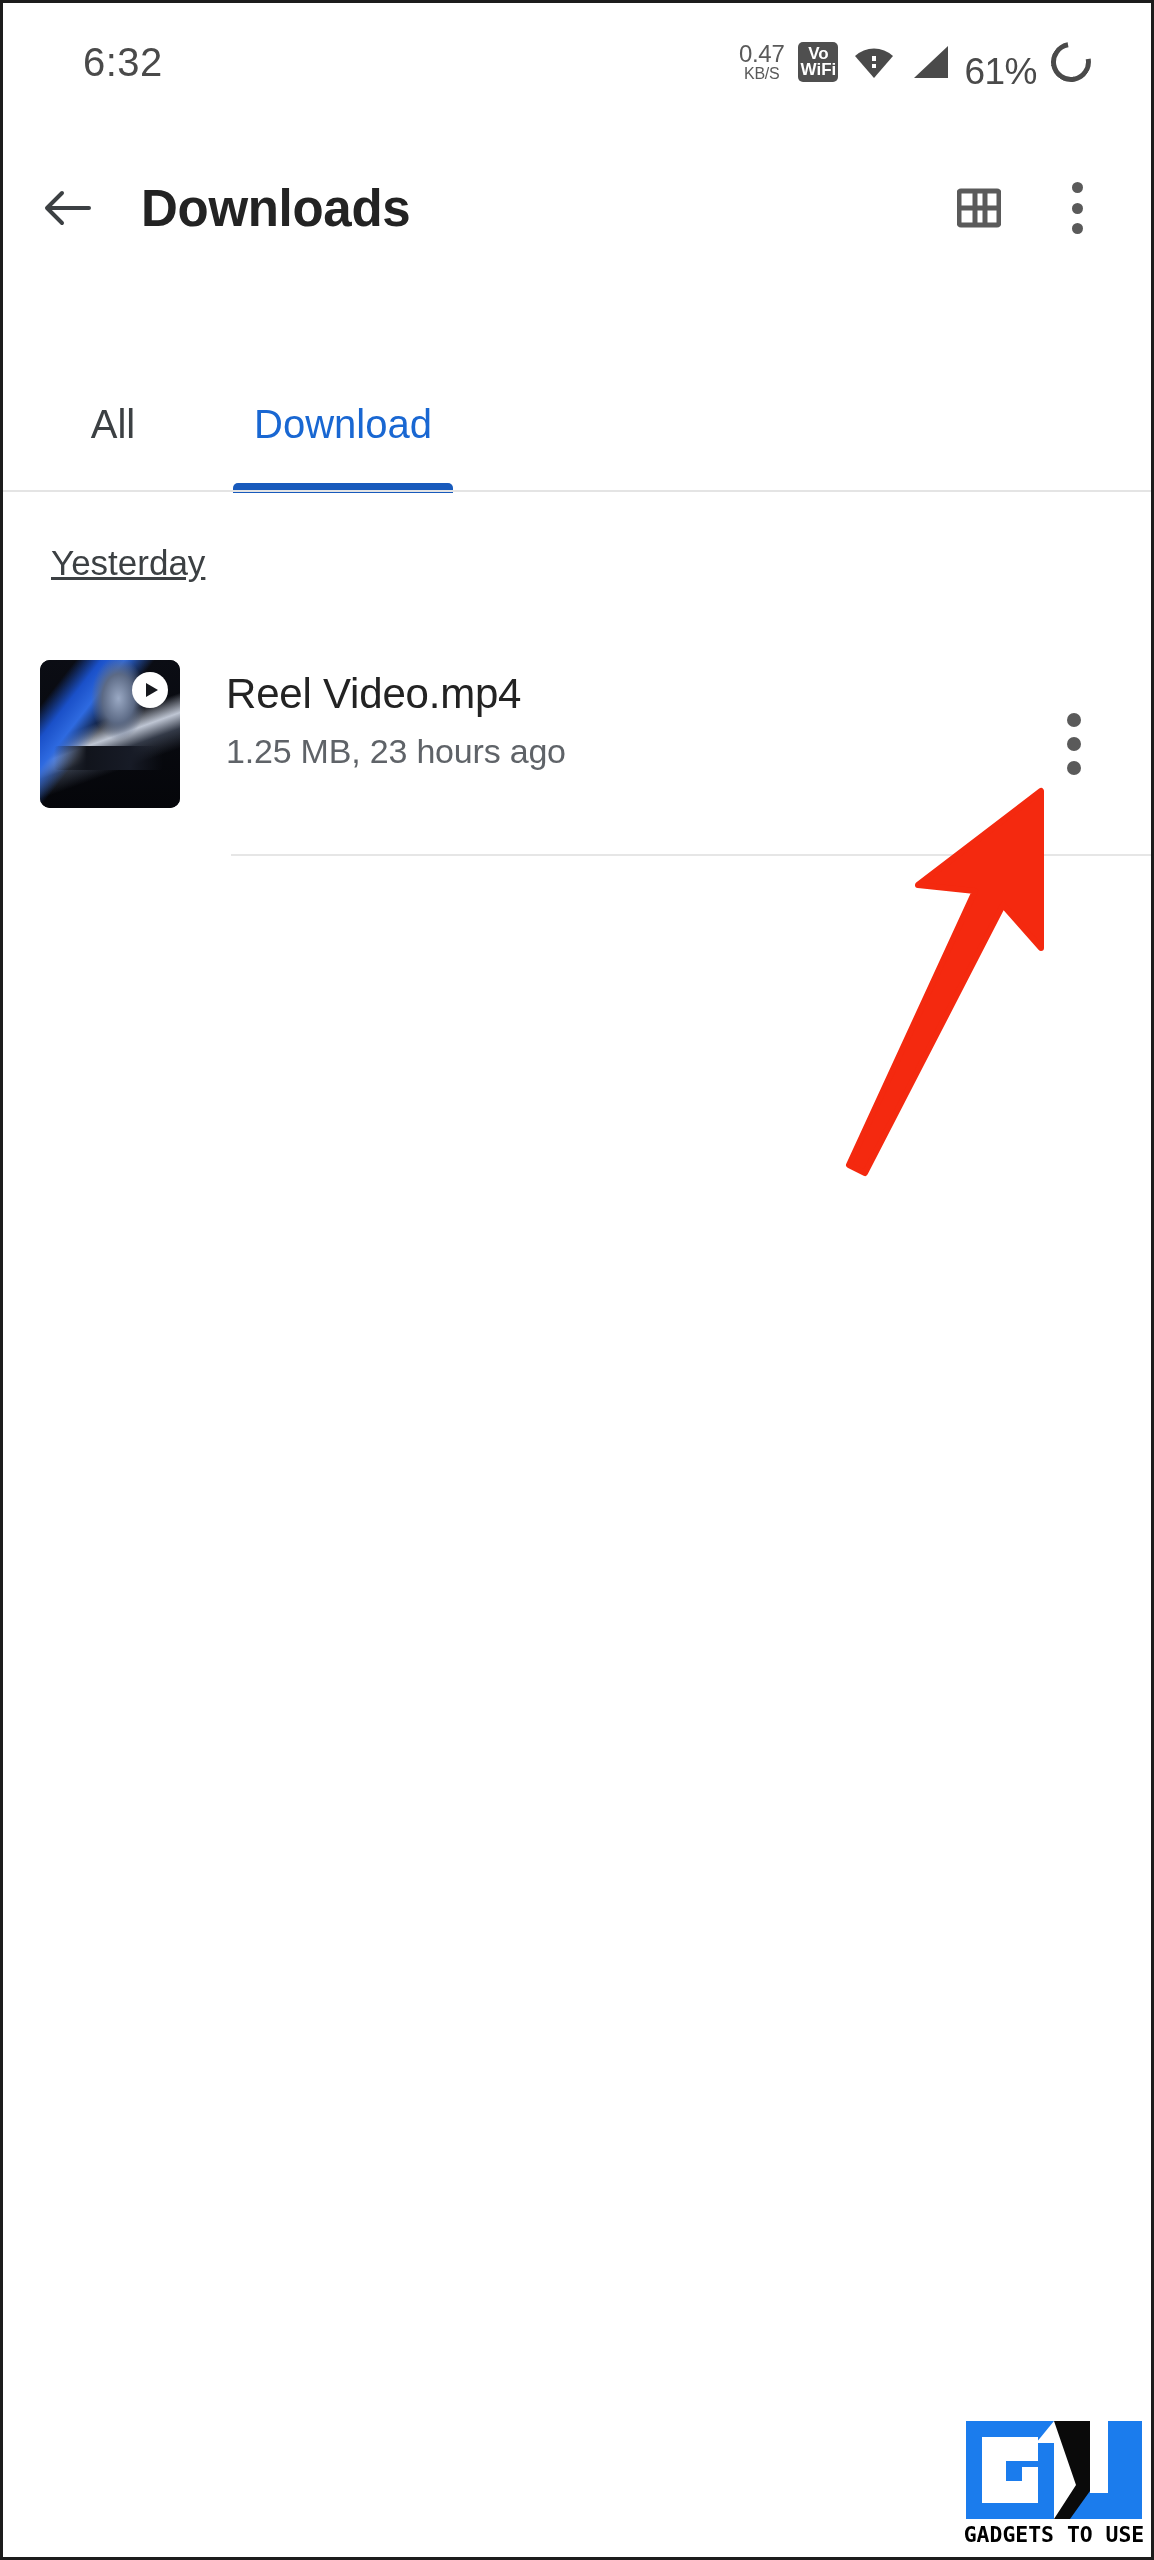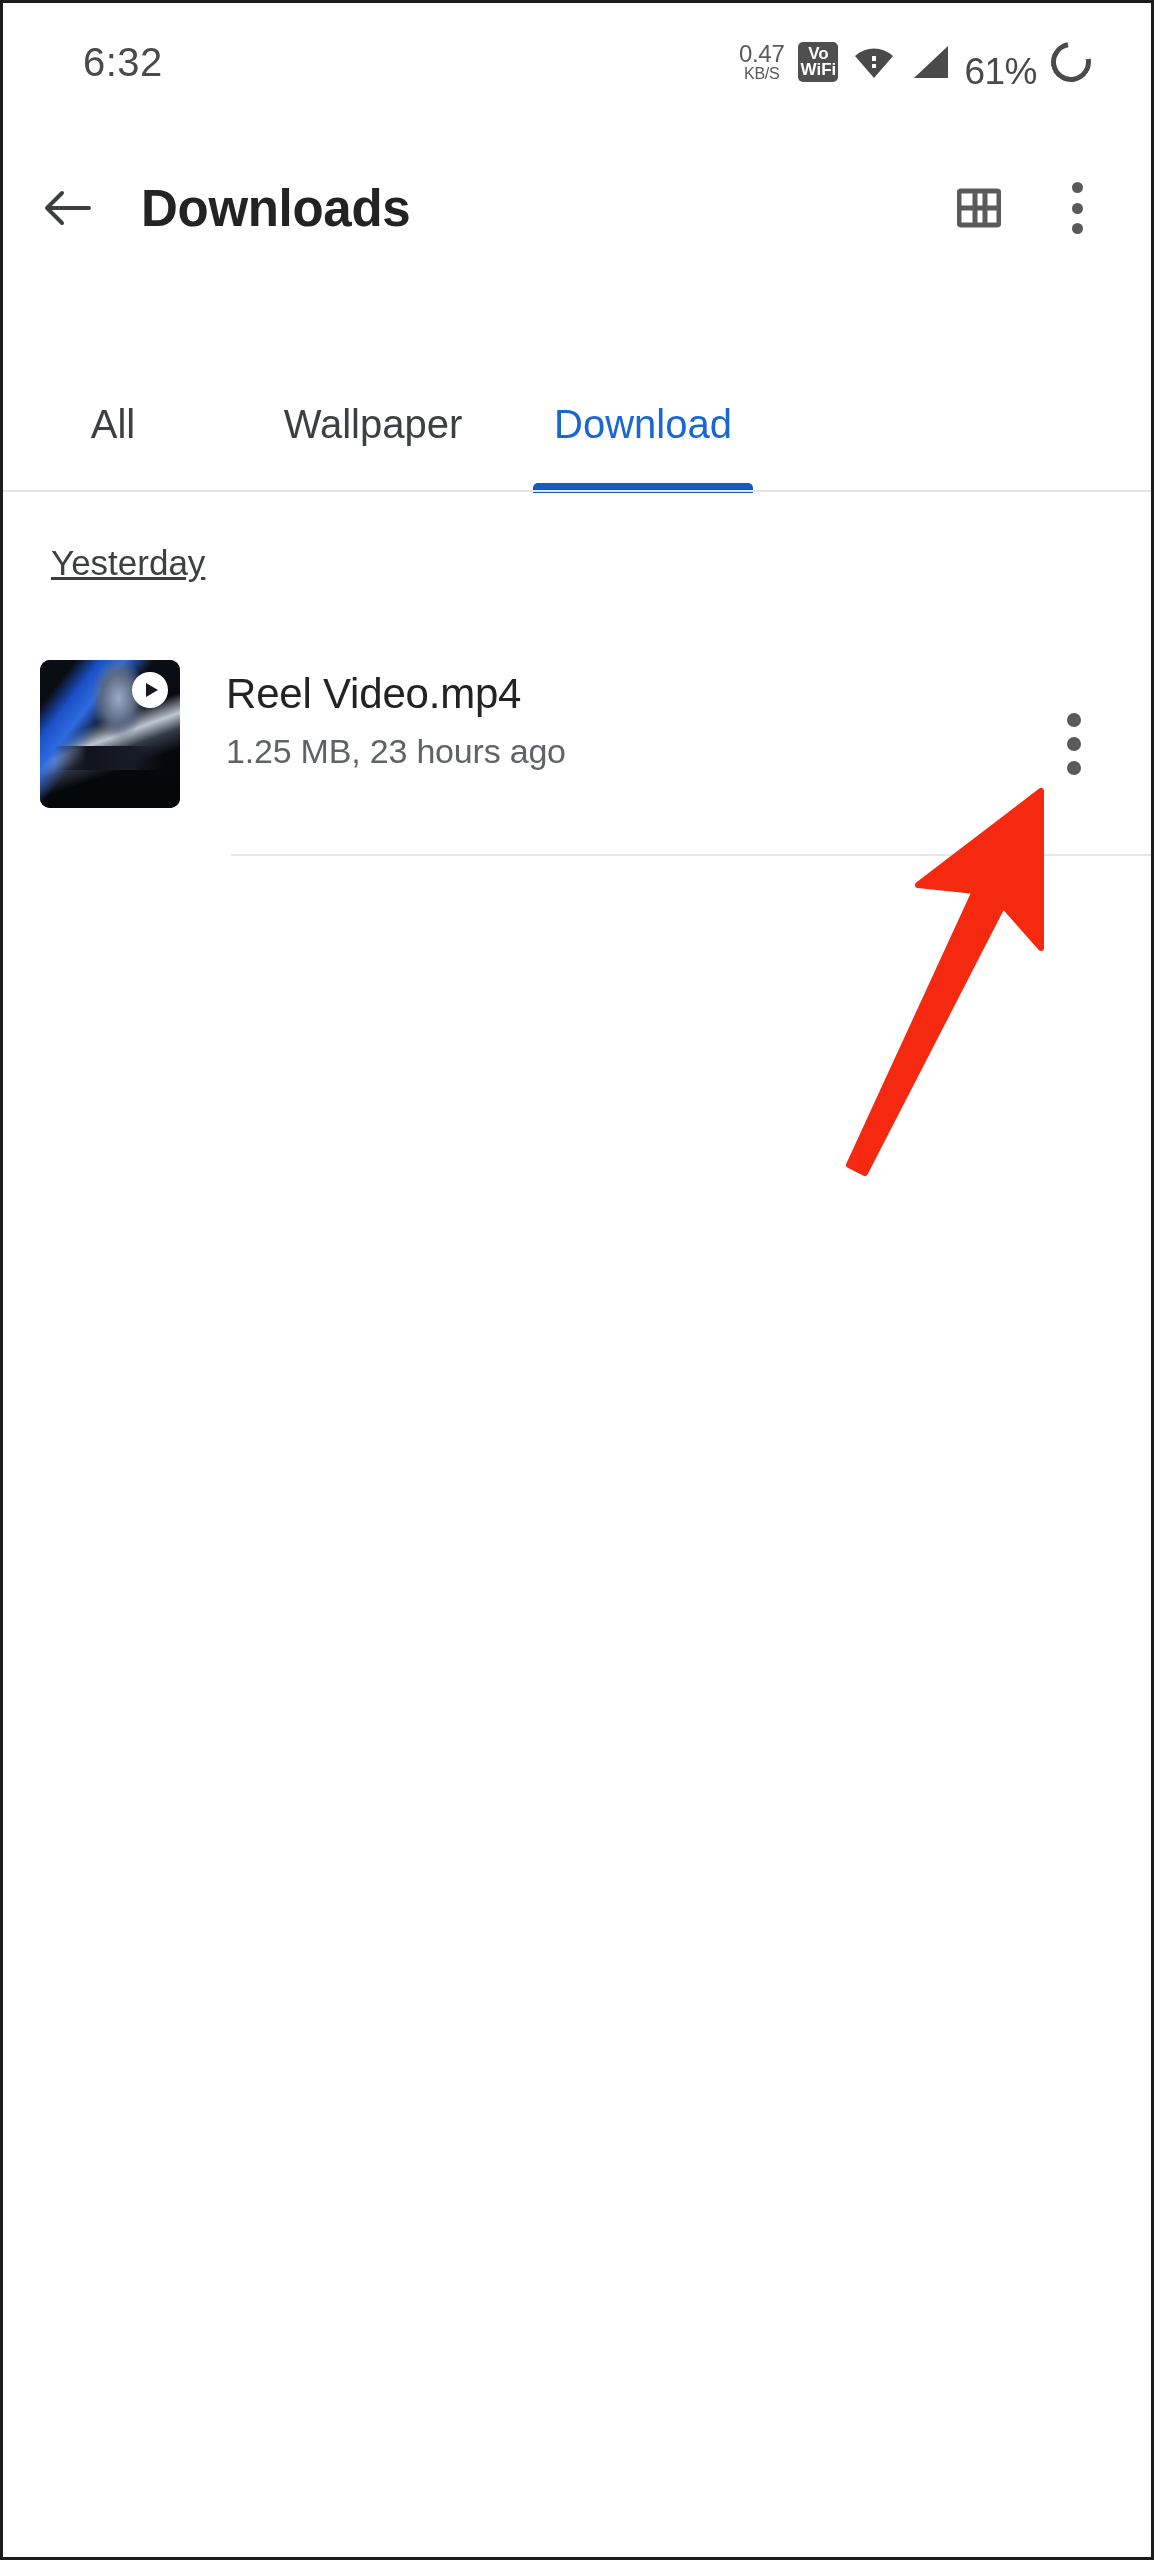--- a/index.html
+++ b/index.html
@@ -361,23 +361,20 @@
         <span></span>
         <span></span>
       </div>
     </div>
   </div>
 
   <div class="tabs">
     <div class="tab tab-all">
       <span>All</span>
     </div>
-    <div class="tab tab-wallpaper">
-      <span>Wallpaper</span>
-    </div>
     <div class="tab tab-download active">
       <span>Download</span>
       <div class="tab-underline"></div>
     </div>
   </div>
   <div class="tabs-divider"></div>
 
   <div class="section-header">Yesterday</div>
 
   <div class="file-row">
@@ -399,14 +396,29 @@
     <span></span>
     <span></span>
   </div>
 
   <div class="row-divider"></div>
 
   <svg class="annot-arrow" viewBox="0 0 240 420">
     <path d="M218 18 L218 175 L180 132 L42 400 L26 392 L152 118 L95 112 Z" fill="#F4290F" stroke="#F4290F" stroke-width="6" stroke-linejoin="round"></path>
   </svg>
 
+  <div class="watermark">
+    <svg class="wm-logo" viewBox="0 0 192 110">
+      <rect x="0" y="0" width="192" height="110" fill="#ffffff"></rect>
+
+      <path d="M8 6 H96 V104 H8 Z" fill="#1b7ced"></path>
+      <path d="M24 22 H80 V46 H48 V66 H64 V52 H80 V88 H24 Z" fill="#ffffff"></path>
+
+      <path d="M96 6 H132 V104 H96 L118 70 Z" fill="#0a0a0a"></path>
+      <path d="M96 6 L78 28 L96 28 Z" fill="#ffffff"></path>
+      <path d="M132 104 L112 104 L132 76 Z" fill="#1b7ced"></path>
+
+      <path d="M150 6 H184 V104 H132 V78 H150 Z" fill="#1b7ced"></path>
+    </svg>
+    <span class="wm-text">GADGETS TO USE</span>
+  </div>
 
 </div>
 
 </body></html>

